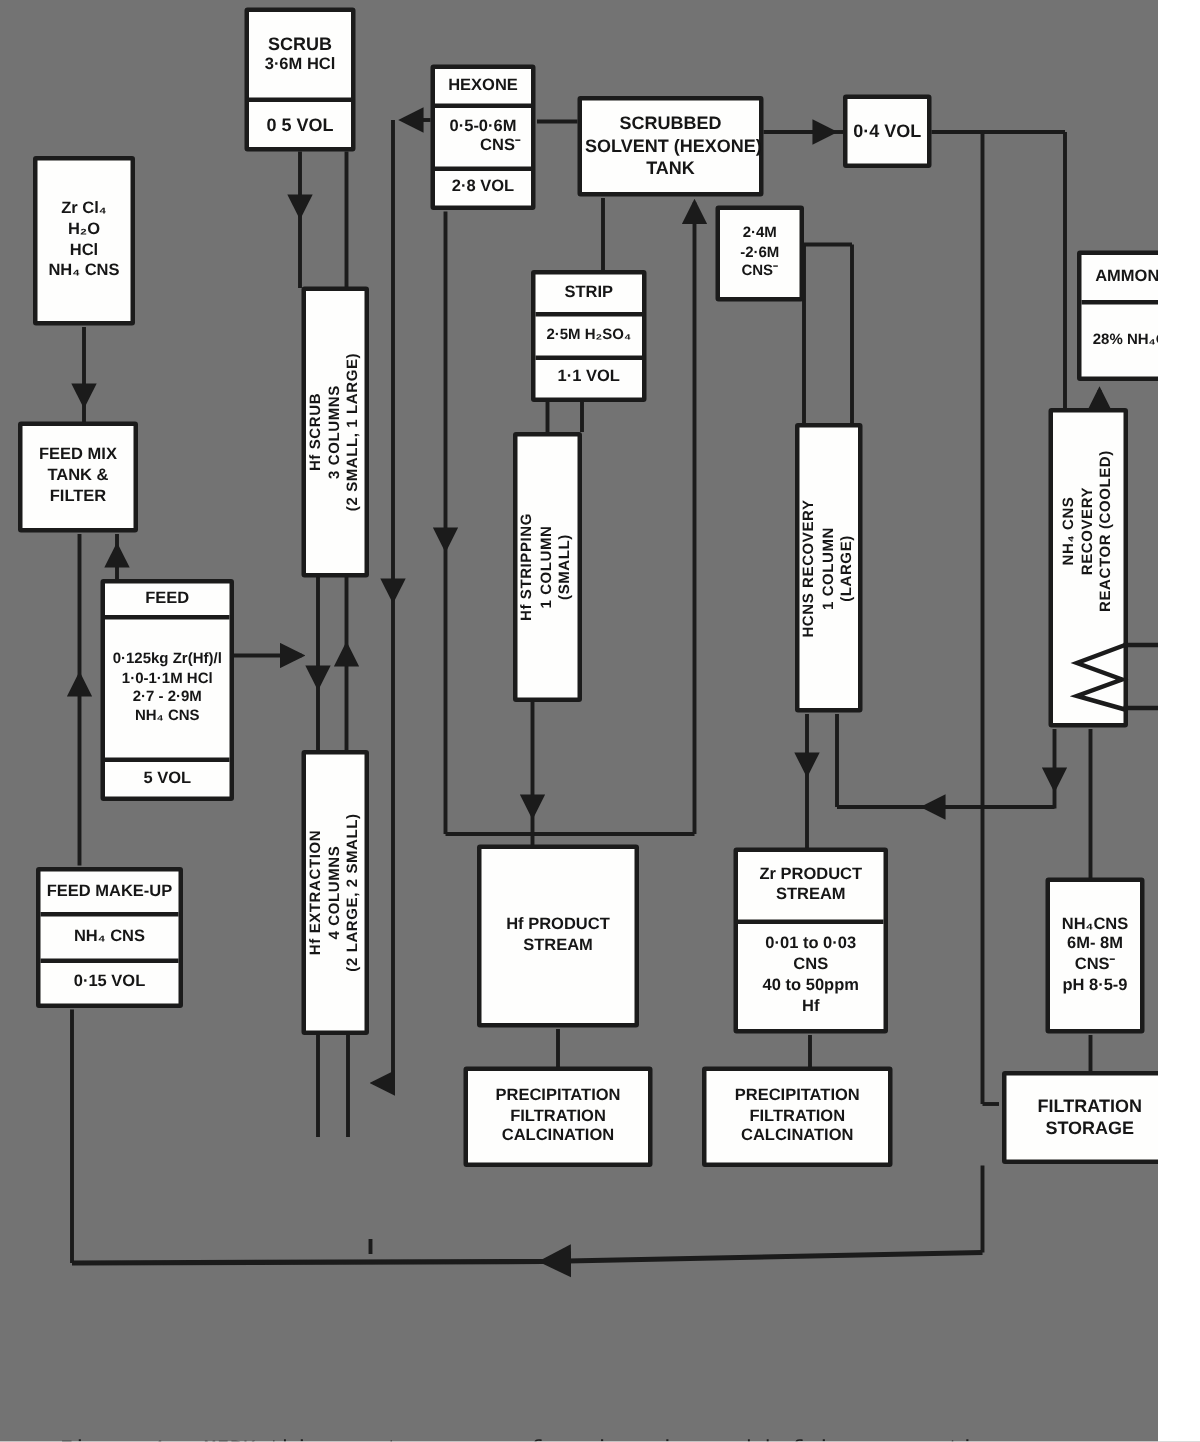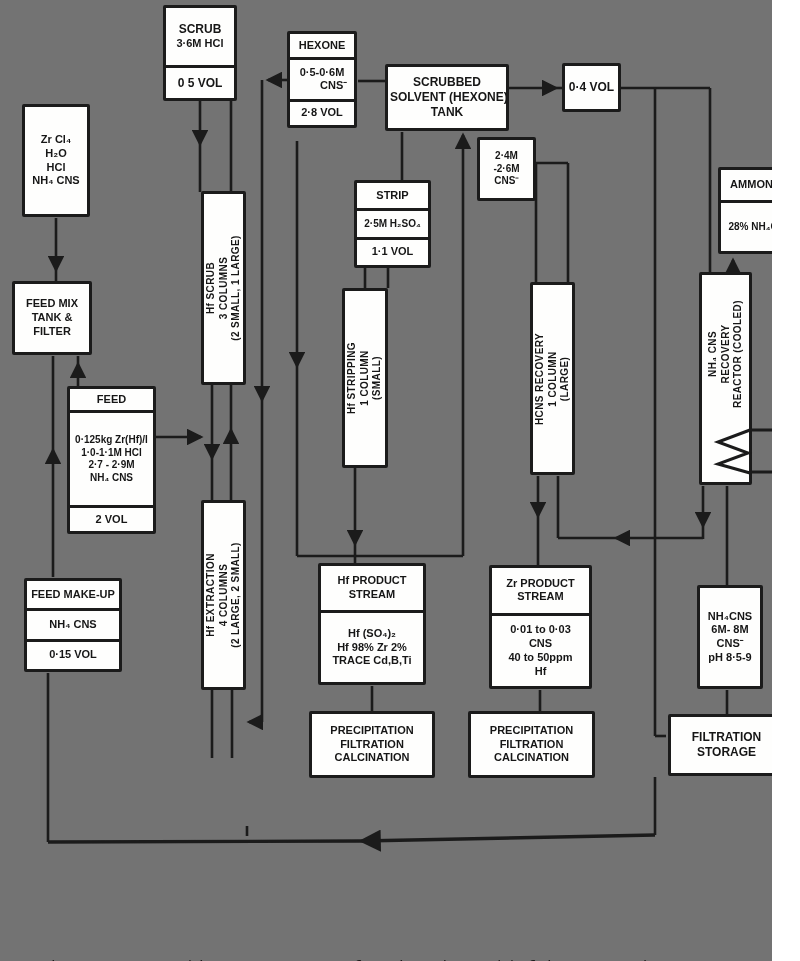--- a/index.html
+++ b/index.html
@@ -126,21 +126,21 @@
   <div class="box fs12" style="left:163px;top:5px;width:74px;height:96px">
     <div class="sec" style="flex:2">
       <span>SCRUB</span>
       <span class="fs11">3·6M HCl</span>
     </div>
     <div class="sec">
       <span>0 5 VOL</span>
     </div>
   </div>
 
-  <div class="box fs11" style="left:287px;top:31px;width:70px;height:97px">
+  <div class="box fs11" style="left:287px;top:43px;width:70px;height:97px">
     <div class="sec">
       <span>HEXONE</span>
     </div>
     <div class="sec" style="flex:1.7">
       <span>0·5-0·6M</span>
       <span style="text-align:right;padding-right:5px">CNS⁻</span>
     </div>
     <div class="sec">
       <span>2·8 VOL</span>
     </div>
@@ -242,21 +242,21 @@
     <div class="sec" style="flex:0.55">
       <span>FEED</span>
     </div>
     <div class="sec" style="flex:2.6">
       <span class="fs10">0·125kg Zr(Hf)/l</span>
       <span class="fs10">1·0-1·1M HCl</span>
       <span class="fs10">2·7 - 2·9M</span>
       <span class="fs10">NH₄ CNS</span>
     </div>
     <div class="sec" style="flex:0.6">
-      <span>2 VOL</span>
+      <span>5 VOL</span>
     </div>
   </div>
 
   <div class="box vcol fs10" style="left:201px;top:500px;width:45px;height:190px">
     <div class="vtext" style="width:190px">
       <span>Hf EXTRACTION</span>
       <span>4 COLUMNS</span>
       <span>(2 LARGE, 2 SMALL)</span>
     </div>
   </div>
@@ -270,25 +270,20 @@
     </div>
     <div class="sec">
       <span>0·15 VOL</span>
     </div>
   </div>
 
   <div class="box fs11" style="left:318px;top:563px;width:108px;height:122px">
     <div class="sec">
       <span>Hf PRODUCT</span>
       <span>STREAM</span>
-    </div>
-    <div class="sec" style="flex:1.6">
-      <span>Hf (SO₄)₂</span>
-      <span>Hf 98% Zr 2%</span>
-      <span>TRACE Cd,B,Ti</span>
     </div>
   </div>
 
   <div class="box fs11" style="left:489px;top:565px;width:103px;height:124px">
     <div class="sec">
       <span>Zr PRODUCT</span>
       <span>STREAM</span>
     </div>
     <div class="sec" style="flex:1.6">
       <span>0·01 to 0·03</span>

